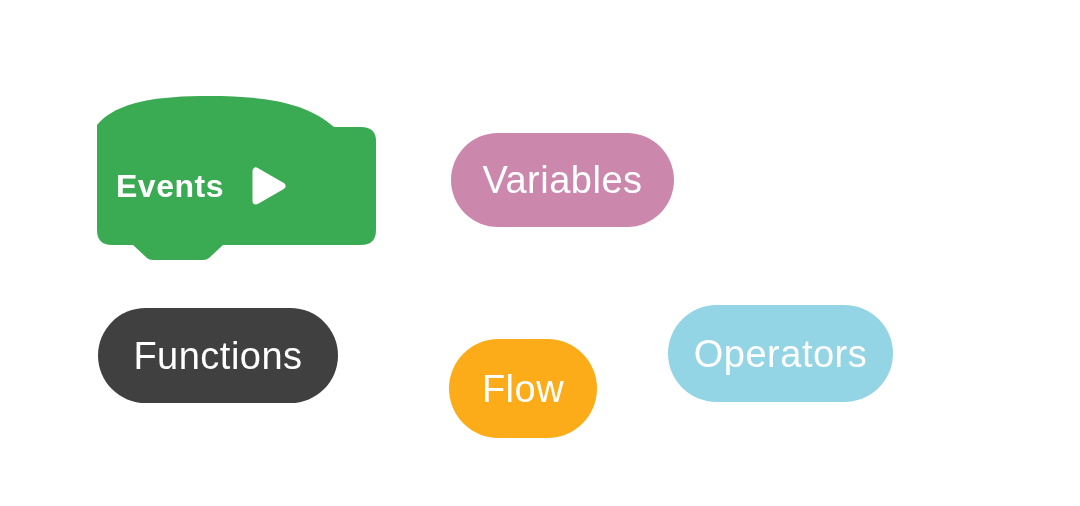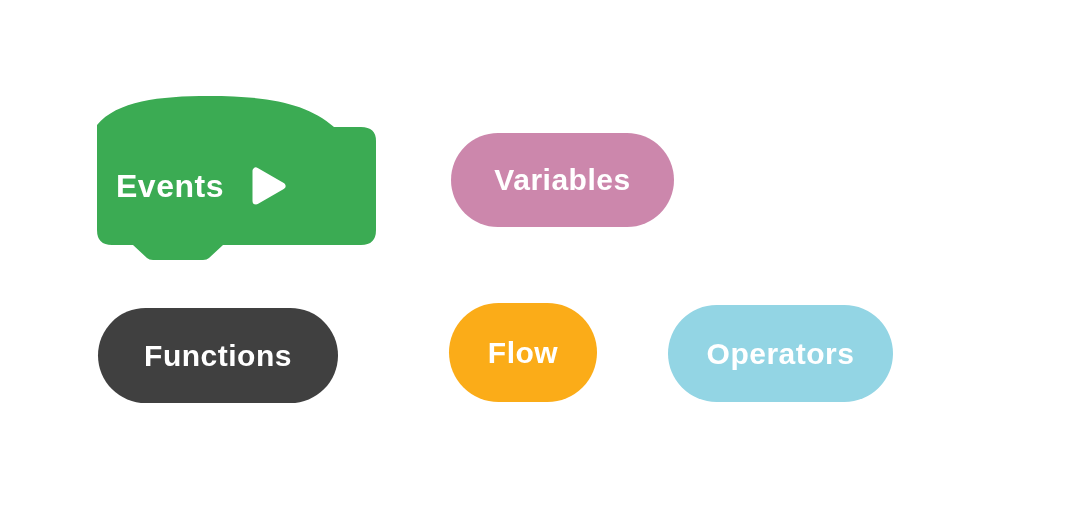--- a/index.html
+++ b/index.html
@@ -63,22 +63,22 @@
   .pill {
     position: absolute;
     border-radius: 50px;
     display: flex;
     align-items: center;
     justify-content: center;
     cursor: pointer;
   }
   .pill-label {
     color: #ffffff;
-    font-size: 30px;
-    font-weight: 700;
+    font-size: 38px;
+    font-weight: 400;
     letter-spacing: 0.5px;
     line-height: 1;
     white-space: nowrap;
   }
   .pill-variables { left: 451px; top: 133px; width: 223px; height: 94px; }
   .pill-functions { left: 98px;  top: 308px; width: 240px; height: 95px; }
   .pill-flow      { left: 449px; top: 303px; width: 148px; height: 99px; }
   .pill-operators { left: 668px; top: 305px; width: 225px; height: 97px; }
 </style>
 </head>
@@ -114,21 +114,21 @@
   </div>
 
   <div class="pill pill-variables" style="background-color: rgb(204, 135, 172);">
     <span class="pill-label">Variables</span>
   </div>
 
   <div class="pill pill-functions" style="background-color: #404040;">
     <span class="pill-label">Functions</span>
   </div>
 
-  <div class="pill pill-flow" style="background-color: rgb(251, 172, 24);">
+  <div class="pill pill-flow" style="background-color: rgb(251, 172, 24); margin-top: 36px;">
     <span class="pill-label">Flow</span>
   </div>
 
   <div class="pill pill-operators" style="background-color: rgb(147, 213, 228);">
     <span class="pill-label">Operators</span>
   </div>
 
 </div>
 
 </body></html>

